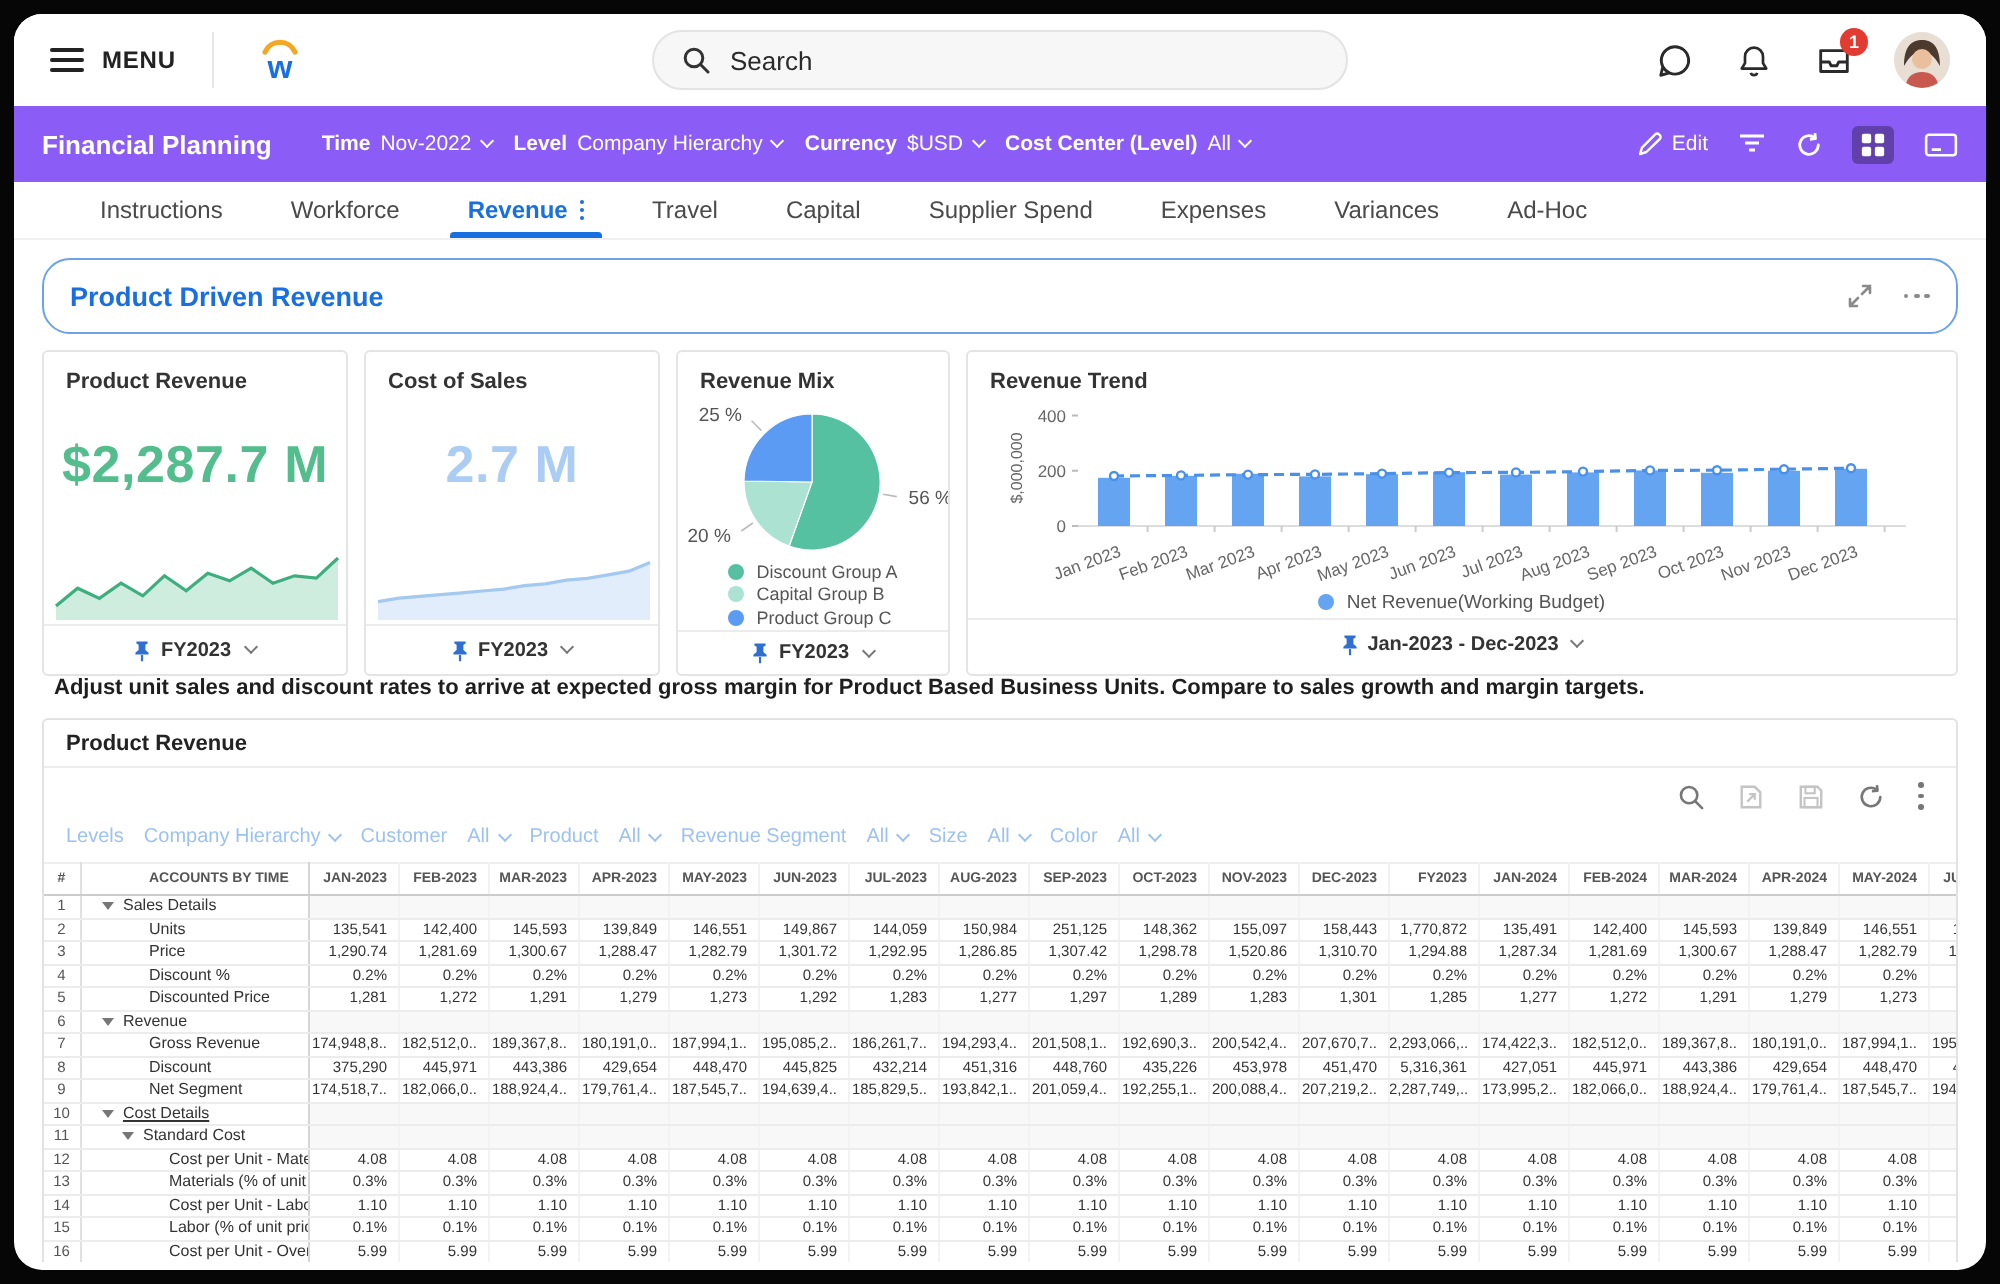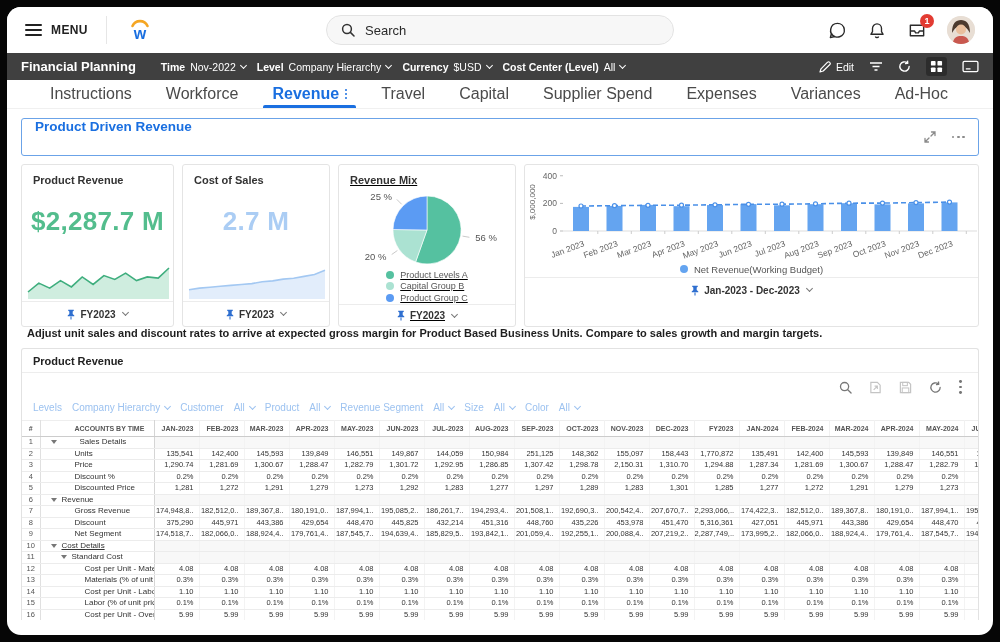--- a/index.html
+++ b/index.html
@@ -13,56 +13,56 @@
   .hamburger i { display:block; height:2.2px; background:#222; margin:3px 0; border-radius:1px; }
   .menu-label { font-size:12px; font-weight:bold; color:#222; letter-spacing:.4px; }
   .topbar-divider { width:1px; height:28px; background:#e6e6e6; margin:0 18px; }
   .search-pill { position:absolute; left:50%; top:8px; transform:translateX(-50%); width:348px; height:30px; background:#f7f7f7; border:1px solid #e3e3e3; border-radius:16px; display:flex; align-items:center; padding:0 14px; gap:10px; color:#2a2a2a; font-size:13px; }
   .top-icons { margin-left:auto; display:flex; align-items:center; gap:20px; }
   .top-icon { position:relative; width:20px; height:20px; display:flex; align-items:center; justify-content:center; cursor:pointer; }
   .badge { position:absolute; top:-6px; right:-7px; min-width:14px; height:14px; border-radius:8px; background:#e23b32; color:#fff; font-size:9px; font-weight:bold; display:flex; align-items:center; justify-content:center; padding:0 3px; }
   .avatar { width:28px; height:28px; border-radius:50%; overflow:hidden; background:#e9e1da; cursor:pointer; }
 
   
-  .banner { height:27px; background:#404040; display:flex; align-items:center; padding:0 14px; color:#fff; }
+  .banner { height:38px; background:#8b5cf6; display:flex; align-items:center; padding:0 14px; color:#fff; }
   .banner-title { font-size:13px; font-weight:bold; margin-right:14px; white-space:nowrap; }
   .b-filters { display:flex; align-items:center; }
   .b-label { font-size:10.5px; font-weight:bold; margin:0 5px 0 11px; }
   .b-value { font-size:10.5px; display:flex; align-items:center; cursor:pointer; }
   .chev { display:inline-block; width:5px; height:5px; border-right:1.4px solid currentColor; border-bottom:1.4px solid currentColor; transform:rotate(45deg); margin-left:5px; margin-top:-3px; }
   .banner-right { margin-left:auto; display:flex; align-items:center; gap:15px; }
   .edit-btn { display:flex; align-items:center; gap:5px; font-size:10.5px; cursor:pointer; }
   .ic-box { background:rgba(0,0,0,.30); border-radius:3px; padding:3px 4px; display:flex; align-items:center; cursor:pointer; }
 
   
   .tabs { height:29px; display:flex; align-items:stretch; padding:0 26px; gap:0; border-bottom:1px solid #f0f0f0; background:#fff; }
-  .tab { display:flex; align-items:center; padding:0 17px; font-size:16px; color:#4a4a4a; cursor:pointer; position:relative; white-space:nowrap; }
+  .tab { display:flex; align-items:center; padding:0 17px; font-size:12px; color:#4a4a4a; cursor:pointer; position:relative; white-space:nowrap; }
   .tab.active { color:#1a6fe0; font-weight:bold; }
   .tab.active::after { content:""; position:absolute; left:8px; right:8px; bottom:0; height:3px; background:#1a6fe0; border-radius:2px 2px 0 0; }
   .kebab { display:inline-flex; flex-direction:column; gap:1.6px; margin-left:6px; }
   .kebab i { width:2.2px; height:2.2px; background:#1a6fe0; border-radius:50%; }
 
   
   .content { padding:9px 14px 0; }
-  .sheet-head { border:1.5px solid #6ba3e8; border-radius:3px; height:38px; display:flex; padding:0 13px; }
+  .sheet-head { border:1.5px solid #6ba3e8; border-radius:14px; height:38px; display:flex; align-items:center; padding:0 13px; }
   .sheet-title { color:#1a6fe0; font-size:13.5px; font-weight:bold; }
   .sheet-head-icons { margin-left:auto; display:flex; align-items:center; gap:16px; color:#8a8a8a; }
   .dots3 { display:inline-flex; gap:2.5px; cursor:pointer; }
   .dots3 i { width:2.8px; height:2.8px; background:#8a8a8a; border-radius:50%; }
 
   .cards-row { display:flex; gap:8px; margin-top:8px; height:163px; }
   .card { border:1px solid #e4e4e4; border-radius:3px; background:#fff; display:flex; flex-direction:column; overflow:hidden; }
   .card-title { font-size:11px; font-weight:bold; color:#333; padding:9px 11px 0; }
   .kpi-mid { flex:1; display:flex; align-items:center; justify-content:center; }
   .kpi-value { font-size:26px; font-weight:bold; letter-spacing:.3px; }
   .spark-wrap { height:44px; padding:0 2px; }
   .card-foot { border-top:1px solid #ececec; height:25px; display:flex; align-items:center; justify-content:center; gap:5px; font-size:10px; font-weight:bold; color:#333; cursor:pointer; }
   .foot-chev { width:5px; height:5px; border-right:1.4px solid #777; border-bottom:1.4px solid #777; transform:rotate(45deg); margin-top:-3px; margin-left:2px; }
 
-  .card-kpi1 { width:153px; } .card-kpi2 { width:148px; } .card-pie { width:178px;text-decoration:underline; } .card-trend { flex:1; }
+  .card-kpi1 { width:153px; } .card-kpi2 { width:148px; } .card-pie { width:137px; } .card-trend { flex:1; }
   .pie-mid { flex:1; display:flex; flex-direction:column; align-items:center; }
   .legend { font-size:9px; color:#555; }
   .legend-row { display:flex; align-items:center; gap:6px; margin:1.5px 0; }
   .legend-dot { width:8px; height:8px; border-radius:50%; flex:none; }
   .trend-legend { display:flex; align-items:center; justify-content:center; gap:6px; font-size:9.5px; color:#555; height:16px; }
 
   .note { font-size:11px; font-weight:bold; color:#1e1e1e; margin:0 6px 9px; }
 
   
   .grid-panel { border:1px solid #e2e2e2; border-radius:3px 3px 0 0; border-bottom:none; height:272px; overflow:hidden; }
@@ -301,21 +301,21 @@
               <path d="M76 44 L64.6 76.0 A34 34 0 0 1 42.0 43.5 Z" fill="#abe2d2" stroke="#fff" stroke-width="0.6"></path>
               <line x1="46.4" y1="64.5" x2="40.7" y2="68.5" stroke="#bbb" stroke-width="0.8"></line>
               <text x="35.4" y="73.8" font-size="9.5" fill="#555" text-anchor="end" font-family="Liberation Sans, sans-serif">20 %</text>
               <path d="M76 44 L42.0 43.5 A34 34 0 0 1 76.0 10.0 Z" fill="#5b9bf3" stroke="#fff" stroke-width="0.6"></path>
               <line x1="50.7" y1="18.3" x2="45.8" y2="13.4" stroke="#bbb" stroke-width="0.8"></line>
               <text x="41.0" y="13.5" font-size="9.5" fill="#555" text-anchor="end" font-family="Liberation Sans, sans-serif">25 %</text>
             </svg>
           <div class="legend" id="pie-legend">
               <div class="legend-row">
                 <span class="legend-dot" style="background: rgb(85, 193, 160);"></span>
-                <span>Product Levels A</span>
+                <span>Discount Group A</span>
               </div>
               <div class="legend-row">
                 <span class="legend-dot" style="background: rgb(171, 226, 210);"></span>
                 <span>Capital Group B</span>
               </div>
               <div class="legend-row">
                 <span class="legend-dot" style="background: rgb(91, 155, 243);"></span>
                 <span>Product Group C</span>
               </div>
             </div>
@@ -324,20 +324,21 @@
           <svg width="8" height="11" viewBox="0 0 8 11">
               <path d="M1.2 0.8 h5.6 v1 l-1.1 0.6 v2.6 l1.6 1.4 v0.9 H0.7 v-0.9 l1.6-1.4 V2.4 L1.2 1.8 Z" fill="#2f6fd0"></path>
               <line x1="4" y1="7.5" x2="4" y2="10.6" stroke="#2f6fd0" stroke-width="1.1"></line>
             </svg>
           <span>FY2023</span>
             <span class="foot-chev"></span>
         </div>
       </div>
 
       <div class="card card-trend">
+        <div class="card-title">Revenue Trend</div>
         <svg id="bars" width="460" height="94" style="margin:2px auto 0">
             <line x1="35" y1="64" x2="38" y2="64" stroke="#bbb" stroke-width="1"></line>
             <text x="32" y="67" font-size="8.5" fill="#666" text-anchor="end" font-family="Liberation Sans, sans-serif">0</text>
             <line x1="35" y1="36.38095238095238" x2="38" y2="36.38095238095238" stroke="#bbb" stroke-width="1"></line>
             <text x="32" y="39.38095238095238" font-size="8.5" fill="#666" text-anchor="end" font-family="Liberation Sans, sans-serif">200</text>
             <line x1="35" y1="8.761904761904766" x2="38" y2="8.761904761904766" stroke="#bbb" stroke-width="1"></line>
             <text x="32" y="11.761904761904766" font-size="8.5" fill="#666" text-anchor="end" font-family="Liberation Sans, sans-serif">400</text>
             <text x="10" y="35" font-size="8" fill="#666" text-anchor="middle" transform="rotate(-90 10 35)" font-family="Liberation Sans, sans-serif">$,000,000</text>
             <line x1="38" y1="64" x2="452" y2="64" stroke="#ddd" stroke-width="1"></line>
             <rect x="48.0" y="39.9" width="16" height="24.1" fill="#64a4f0"></rect>
@@ -478,21 +479,21 @@
               <th style="width: 45px;">MAR-2024</th>
               <th style="width: 45px;">APR-2024</th>
               <th style="width: 45px;">MAY-2024</th>
               <th style="width: 45px;">JUN-2024</th>
             </tr>
           </thead>
         <tbody id="tbody">
             <tr class="grp">
               <td class="c-num">1</td>
               <td class="c-label">
-                <span class="lbl-in" style="padding-left: 10px; gap: 18px;">
+                <span class="lbl-in" style="padding-left: 10px;">
                   <span class="tri"></span>
                   <span style="font-size: 8px;">Sales Details</span>
                 </span>
               </td>
               <td class="val"></td>
               <td class="val"></td>
               <td class="val"></td>
               <td class="val"></td>
               <td class="val"></td>
               <td class="val"></td>
@@ -547,21 +548,21 @@
               <td class="val">1,290.74</td>
               <td class="val">1,281.69</td>
               <td class="val">1,300.67</td>
               <td class="val">1,288.47</td>
               <td class="val">1,282.79</td>
               <td class="val">1,301.72</td>
               <td class="val">1,292.95</td>
               <td class="val">1,286.85</td>
               <td class="val">1,307.42</td>
               <td class="val">1,298.78</td>
-              <td class="val">2,150.31</td>
+              <td class="val">1,520.86</td>
               <td class="val">1,310.70</td>
               <td class="val">1,294.88</td>
               <td class="val">1,287.34</td>
               <td class="val">1,281.69</td>
               <td class="val">1,300.67</td>
               <td class="val">1,288.47</td>
               <td class="val">1,282.79</td>
               <td class="val">1,301.72</td>
             </tr>
             <tr>

